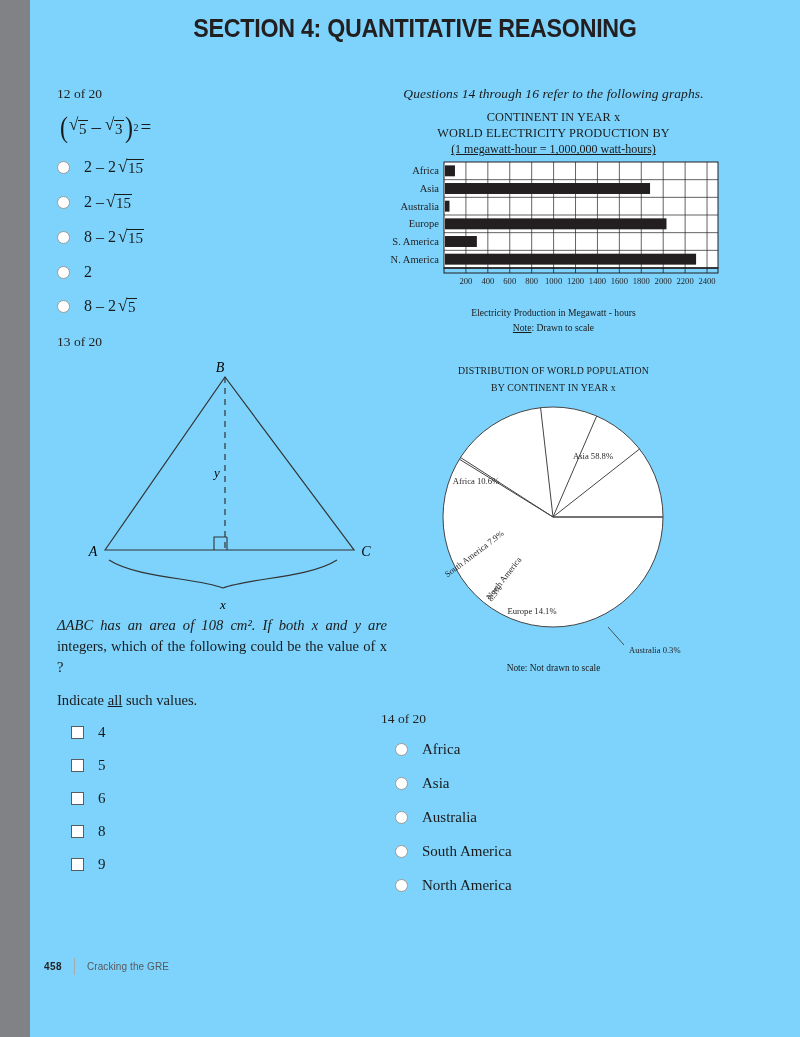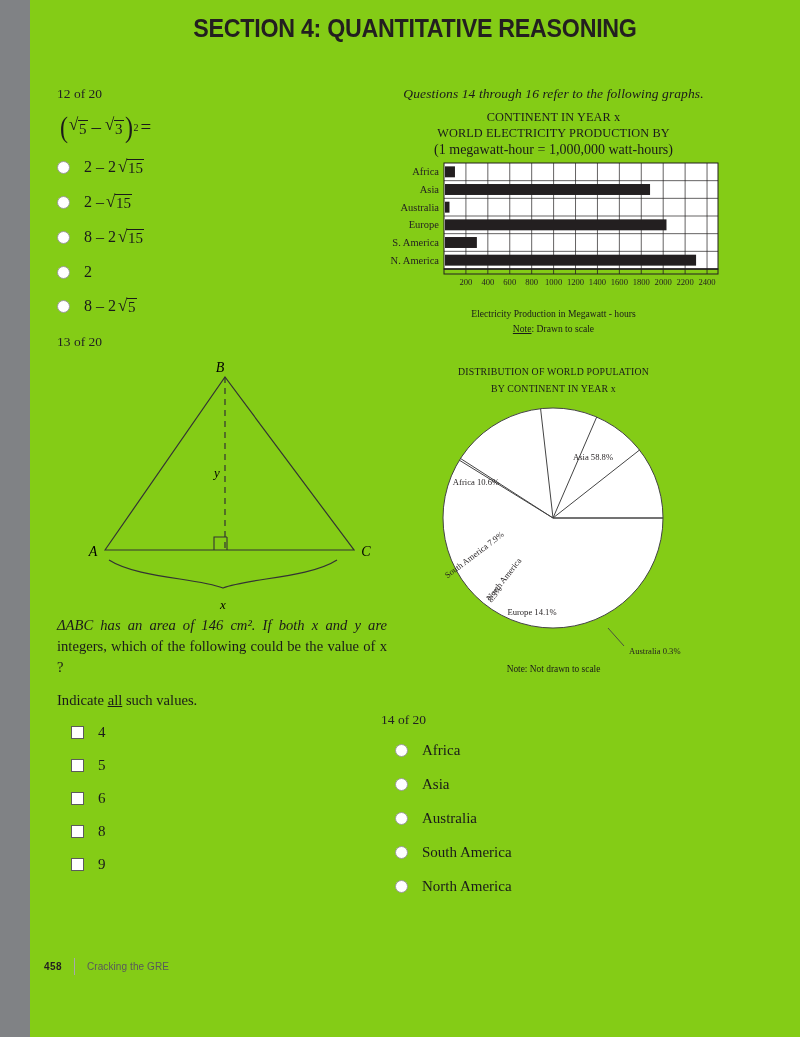--- a/index.html
+++ b/index.html
@@ -11,21 +11,21 @@
     width: 800px;
     height: 1037px;
     position: relative;
     font-family: "Liberation Serif", serif;
     color: #1a1a1a;
     overflow: hidden;
   }
   .page {
     position: absolute;
     inset: 0;
-    background: #84cc16;
+    background: #7dd3fc;
   }
   .left-gray-bar {
     position: absolute;
     left: 0; top: 0;
     width: 30px; height: 1037px;
     background: #808285;
   }
 
   
   .section-header {
@@ -158,22 +158,23 @@
   .chart-block { position: relative; width: 345px; }
   .chart-title {
     text-align: center;
     font-size: 12.3px;
     line-height: 1.28;
     letter-spacing: 0.1px;
     margin: 0;
   }
   .chart-sub {
     text-align: center;
-    font-size: 14px;
+    font-size: 12px;
     margin: 1px 0 3px 0;
+    text-decoration: underline;
   }
   .chart-caption {
     text-align: center;
     font-size: 9.6px;
     margin-top: 12px;
   }
   .chart-note {
     text-align: center;
     font-size: 9.6px;
     margin-top: 4px;
@@ -300,21 +301,21 @@
 
         <text x="163" y="12" font-size="14" font-style="italic" text-anchor="middle">B</text>
         <text x="36" y="196" font-size="14" font-style="italic" text-anchor="middle">A</text>
         <text x="309" y="196" font-size="14" font-style="italic" text-anchor="middle">C</text>
         <text x="160" y="117" font-size="13" font-style="italic" text-anchor="middle">y</text>
         <text x="166" y="249" font-size="13" font-style="italic" text-anchor="middle">x</text>
       </svg>
     </div>
 
     <p class="para">
-      <span class="ital">ΔABC has an area of 146 cm². If both x and y are</span>
+      <span class="ital">ΔABC has an area of 108 cm². If both x and y are</span>
       <span>integers, which of the following could be the value</span>
       <span>of x ?</span>
     </p>
 
     <p class="para" style="text-align:left;">
       <span>Indicate </span><span class="und">all</span><span> such values.</span>
     </p>
 
     <ul class="opt-list" style="margin-left:14px;">
       <li class="opt" style="margin-bottom:16px;">

